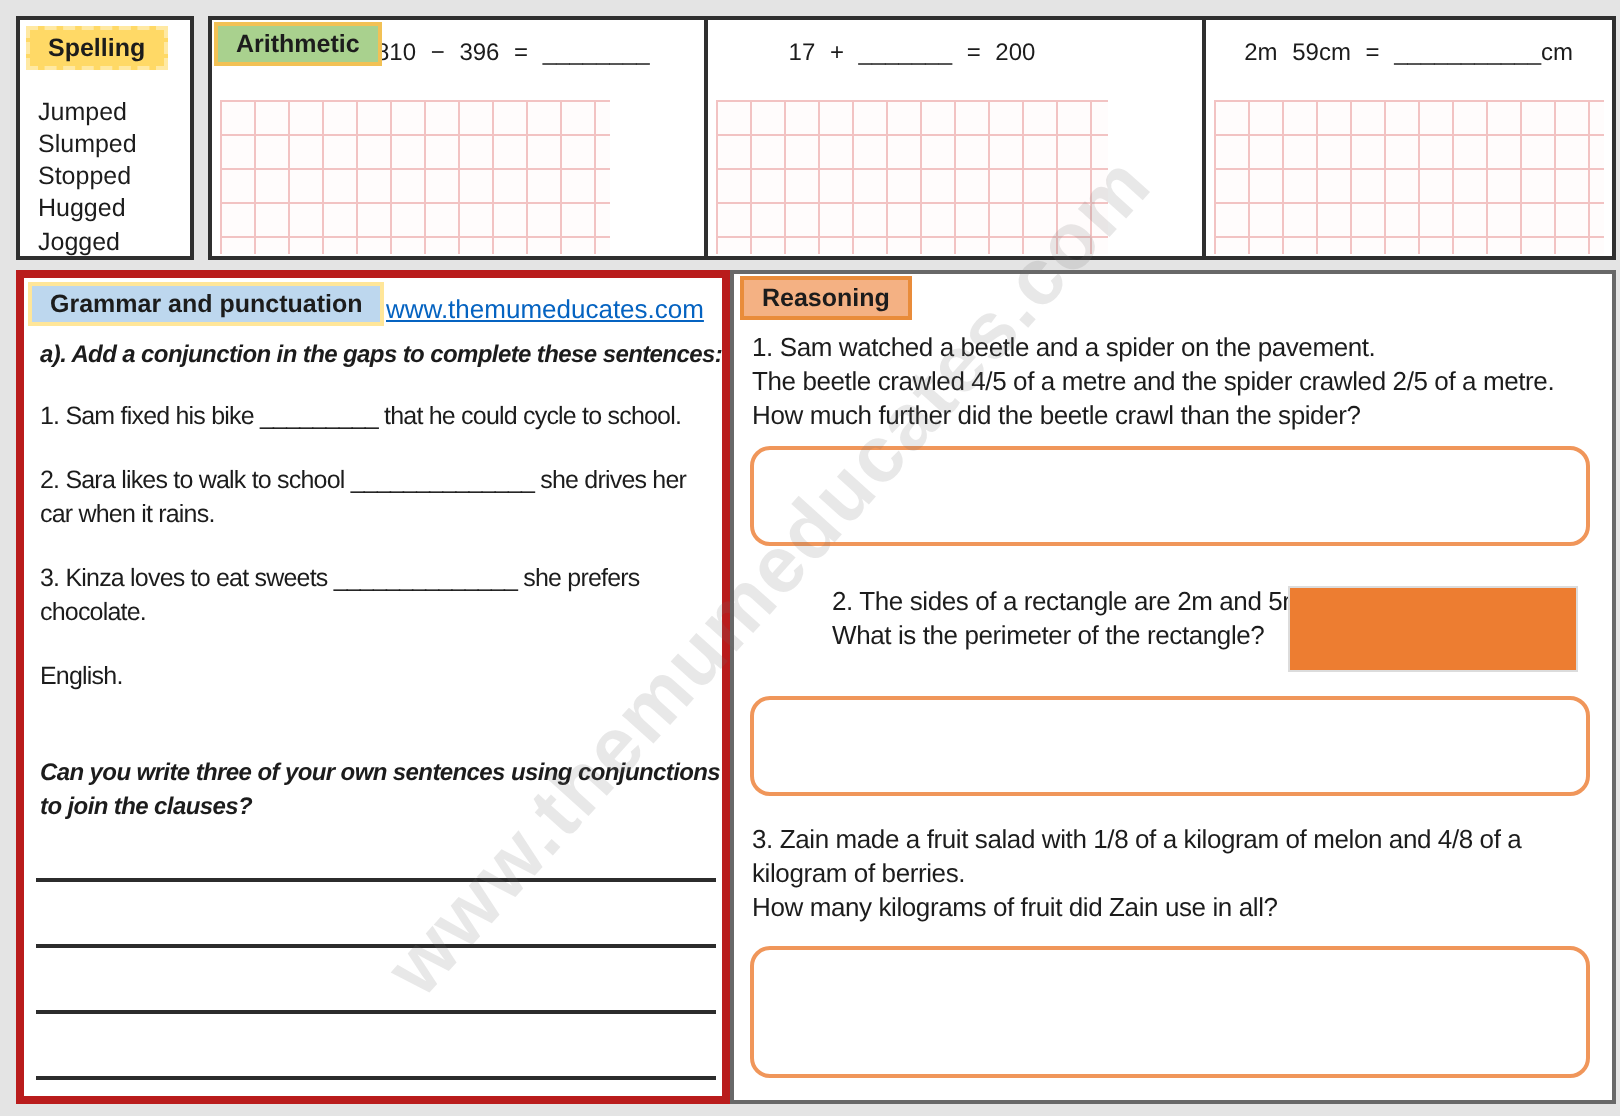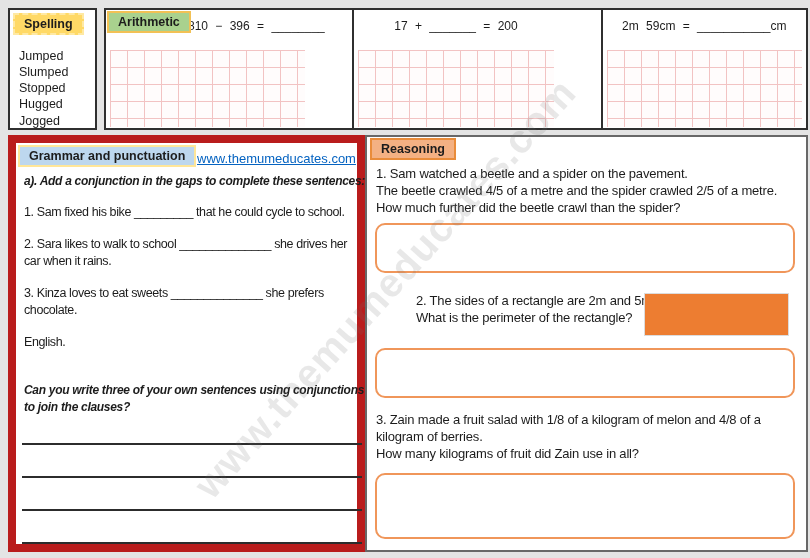--- a/index.html
+++ b/index.html
@@ -22,21 +22,21 @@
   .acol+.acol{border-left:2px solid #2f2f2f;margin-left:43px;}
   #arith .tag{position:absolute;left:1px;top:1px;background:#A9D18E;border:2px solid #F2C155;z-index:2;}
   .prob{position:absolute;top:9px;left:0;right:0;text-align:center;font-size:12px;word-spacing:4px;white-space:nowrap;}
   .acol1 .prob{left:82px;}
   .grid{position:absolute;left:4px;right:4px;top:40px;bottom:1px;background-color:#fffcfc;
     background-image:linear-gradient(to right,#F2C3C3 1px,transparent 1px),
                      linear-gradient(to bottom,#F2C3C3 1px,transparent 1px);
     background-size:17px 17px;}
 
   
-  #grammar{left:8px;top:135px;width:357px;height:417px;border:8px solid #b91c1c;padding-left:16px;}
+  #grammar{left:8px;top:135px;width:357px;height:417px;border:4px solid #b91c1c;padding-left:16px;}
   #grammar .tag{position:absolute;left:2px;top:2px;background:#BDD7EE;border:2px solid #FFE699;}
   .link{position:absolute;left:181px;top:8px;font-size:13px;color:#0563C1;text-decoration:underline;white-space:nowrap;cursor:pointer;}
   .gp{position:absolute;left:8px;font-size:12.5px;line-height:16.5px;letter-spacing:-0.4px;white-space:nowrap;}
   .gi{font-weight:bold;font-style:italic;font-size:12px;letter-spacing:-0.3px;}
   .g-instr{top:30px;}
   .g-s1{top:61px;}
   .g-s2{top:93px;}
   .g-s3{top:142px;}
   .g-s4{top:191px;}
   .g-ch{top:239px;}

